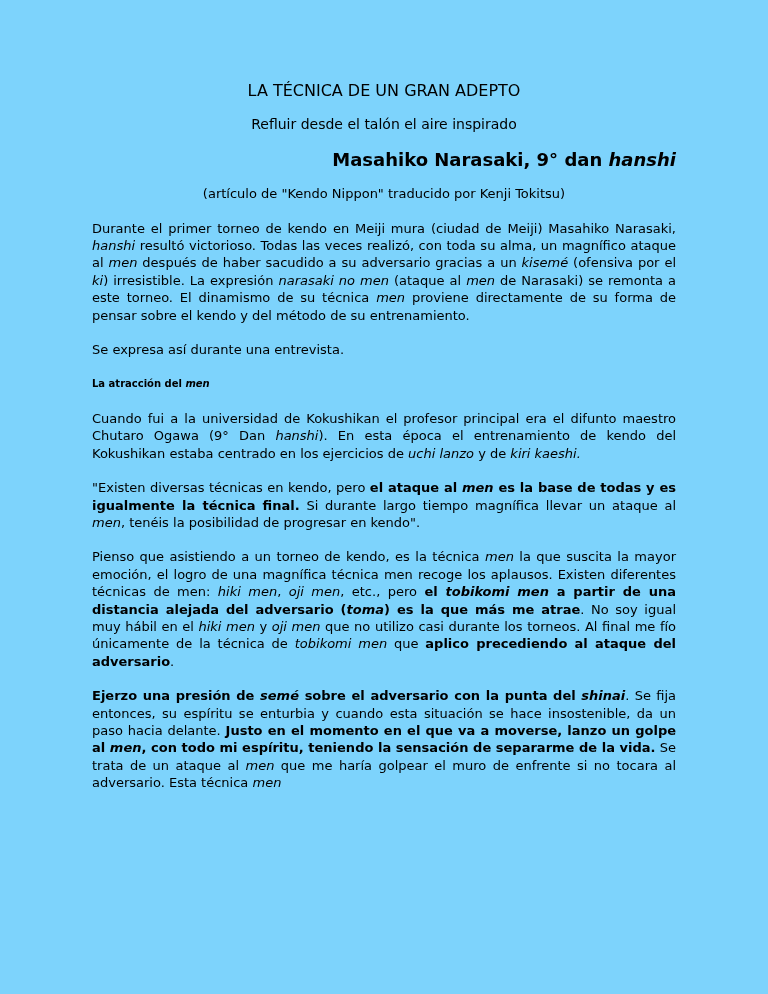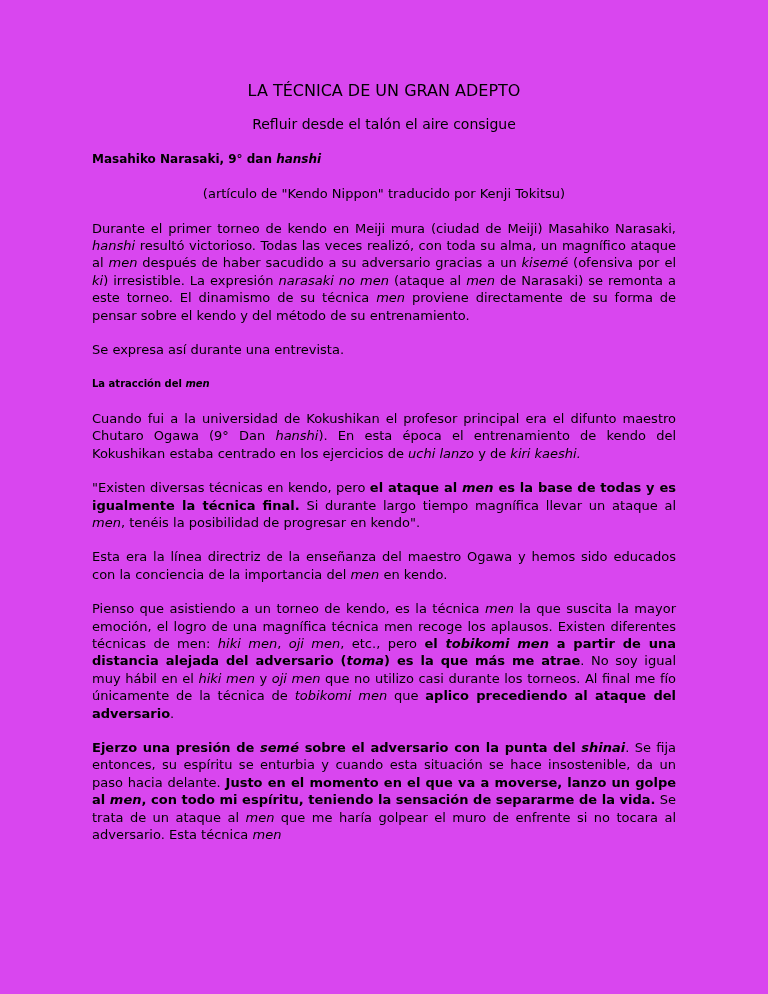--- a/index.html
+++ b/index.html
@@ -12,21 +12,21 @@
     height: 994px;
     overflow: hidden;
     color: #000000;
     font-family: "DejaVu Sans", "Liberation Sans", sans-serif;
   }
   .page {
     box-sizing: border-box;
     width: 768px;
     height: 994px;
     padding: 82px 92px 0 92px;
-    background: #d946ef;
+    background: #7dd3fc;
   }
   .page p, .page h1, .page h2 {
     margin: 0 0 17px 0;
     font-weight: normal;
   }
   .doc-title {
     font-size: 16px;
     line-height: 17.4px;
     font-weight: bold;
     text-align: center;
@@ -36,24 +36,24 @@
     line-height: 17.4px;
     font-weight: bold;
     text-align: center;
   }
   .doc-tagline {
     font-size: 13px;
     line-height: 17.4px;
     text-align: center;
   }
   .doc-author {
-    font-size: 12px;
+    font-size: 18px;
     line-height: 17.4px;
     font-weight: bold;
-    text-align: left;
+    text-align: right;
   }
   .doc-source {
     font-size: 13px;
     line-height: 17.4px;
     text-align: center;
   }
   .para {
     font-size: 13px;
     line-height: 17.4px;
     text-align: justify;
@@ -70,36 +70,35 @@
   .b { font-weight: bold; }
   .i { font-style: italic; }
 </style>
 </head>
 <body>
 
 <div class="page">
 
   <h1 class="doc-title">LA TÉCNICA DE UN GRAN ADEPTO</h1>
 
-  <p class="doc-subtitle">Refluir desde el talón el aire consigue</p>
+  <p class="doc-subtitle">Refluir desde el talón el aire inspirado</p>
 
 
   <p class="doc-author"><span class="b">Masahiko Narasaki, 9° dan </span><span class="b i">hanshi</span></p>
 
   <p class="doc-source">(artículo de "Kendo Nippon" traducido por Kenji Tokitsu)</p>
 
   <p class="para"><span>Durante el primer torneo de kendo en Meiji mura (ciudad de Meiji) Masahiko Narasaki, </span><span class="i">hanshi</span><span> resultó victorioso. Todas las veces realizó, con toda su alma, un magnífico ataque al </span><span class="i">men</span><span> después de haber sacudido a su adversario gracias a un </span><span class="i">kisemé</span><span> (ofensiva por el </span><span class="i">ki</span><span>) irresistible. La expresión </span><span class="i">narasaki no men</span><span> (ataque al </span><span class="i">men</span><span> de Narasaki) se remonta a este torneo. El dinamismo de su técnica </span><span class="i">men</span><span> proviene directamente de su forma de pensar sobre el kendo y del método de su entrenamiento.</span></p>
 
   <p class="para single-line"><span>Se expresa así durante una entrevista.</span></p>
 
   <h2 class="section-heading"><span class="b">La atracción del </span><span class="b i">men</span></h2>
 
   <p class="para"><span>Cuando fui a la universidad de Kokushikan el profesor principal era el difunto maestro Chutaro Ogawa (9° Dan </span><span class="i">hanshi</span><span>). En esta época el entrenamiento de kendo del Kokushikan estaba centrado en los ejercicios de </span><span class="i">uchi lanzo</span><span> y de </span><span class="i">kiri kaeshi.</span></p>
 
   <p class="para"><span>"Existen diversas técnicas en kendo, pero </span><span class="b">el ataque al </span><span class="b i">men</span><span class="b"> es la base de todas y es igualmente la técnica final.</span><span> Si durante largo tiempo magnífica llevar un ataque al </span><span class="i">men</span><span>, tenéis la posibilidad de progresar en kendo".</span></p>
 
-  <p class="para"><span>Esta era la línea directriz de la enseñanza del maestro Ogawa y hemos sido educados con la conciencia de la importancia del </span><span class="i">men</span><span> en kendo.</span></p>
 
   <p class="para"><span>Pienso que asistiendo a un torneo de kendo, es la técnica </span><span class="i">men</span><span> la que suscita la mayor emoción, el logro de una magnífica técnica men recoge los aplausos. Existen diferentes técnicas de men: </span><span class="i">hiki men</span><span>, </span><span class="i">oji men</span><span>, etc., pero </span><span class="b">el </span><span class="b i">tobikomi men</span><span class="b"> a partir de una distancia alejada del adversario (</span><span class="b i">toma</span><span class="b">) es la que más me atrae</span><span>. No soy igual muy hábil en el </span><span class="i">hiki men</span><span> y </span><span class="i">oji men</span><span> que no utilizo casi durante los torneos. Al final me fío únicamente de la técnica de </span><span class="i">tobikomi men</span><span> que </span><span class="b">aplico precediendo al ataque del adversario</span><span>.</span></p>
 
   <p class="para"><span class="b">Ejerzo una presión de </span><span class="b i">semé</span><span class="b"> sobre el adversario con la punta del </span><span class="b i">shinai</span><span>. Se fija entonces, su espíritu se enturbia y cuando esta situación se hace insostenible, da un paso hacia delante. </span><span class="b">Justo en el momento en el que va a moverse, lanzo un golpe al </span><span class="b i">men</span><span class="b">, con todo mi espíritu, teniendo la sensación de separarme de la vida.</span><span> Se trata de un ataque al </span><span class="i">men</span><span> que me haría golpear el muro de enfrente si no tocara al adversario. Esta técnica </span><span class="i">men</span></p>
 
 </div>
 
 </body></html>

